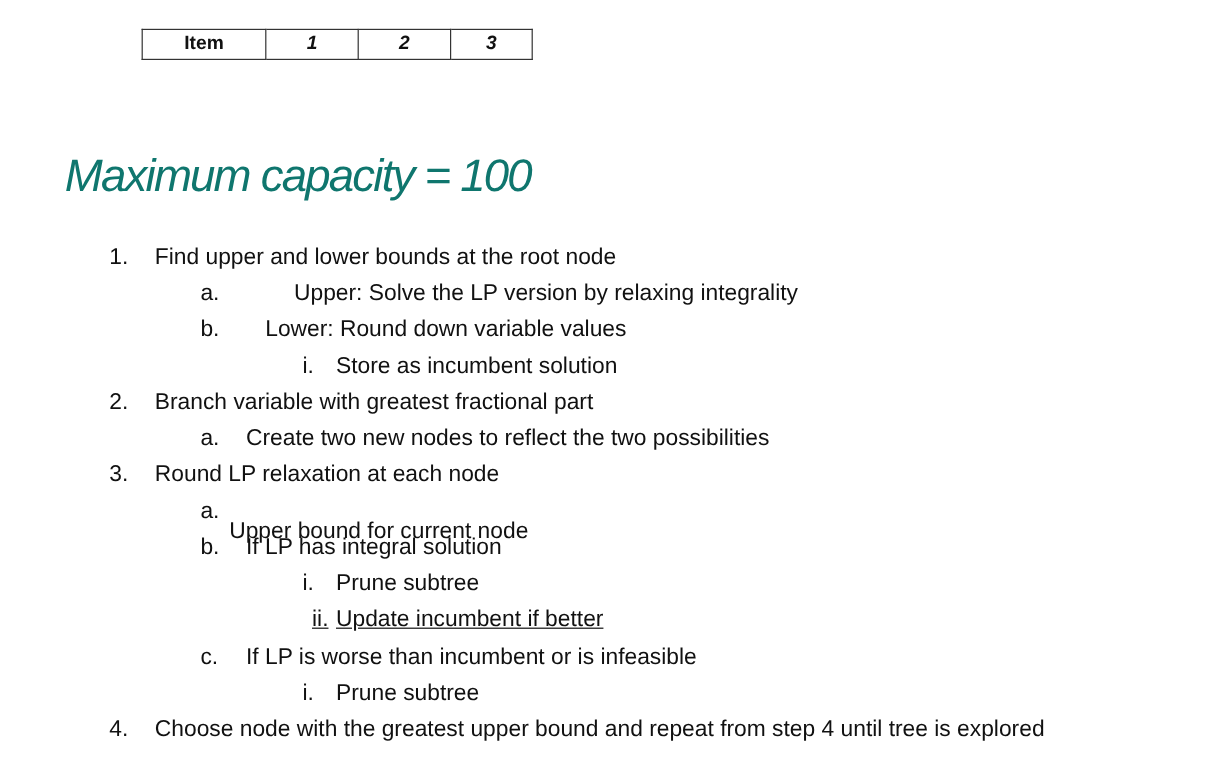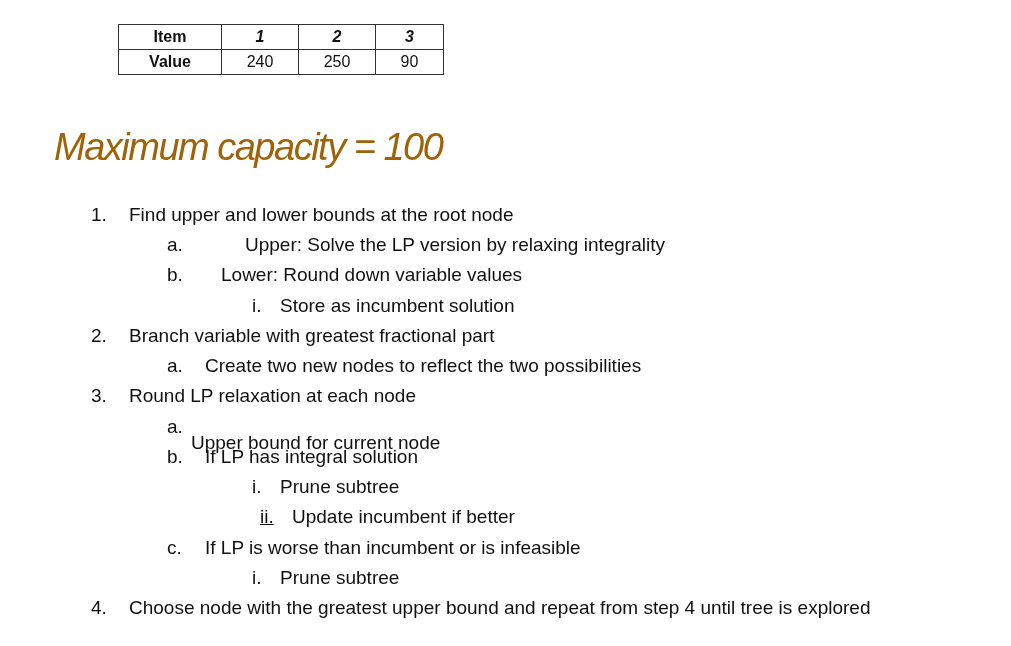--- a/index.html
+++ b/index.html
@@ -7,41 +7,35 @@
          font-family: "Liberation Sans", sans-serif; color: #111; }
   table.items { position: absolute; left: 118px; top: 24px; border-collapse: collapse;
                 font-family: "Liberation Sans", sans-serif; font-size: 16px; padding-left: 20px; }
   table.items td { border: 1px solid #333; text-align: center; height: 24px; padding: 0; line-height: 24px; }
   table.items td.hdr { font-weight: bold; width: 102px; }
   table.items td.col { width: 76px; }
   table.items td.col2 { width: 76px; }
   table.items td.col3 { width: 67px; }
   table.items tr.head td.num { font-weight: bold; font-style: italic; }
   .title { position: absolute; left: 54px; top: 126px; font-size: 38px; font-style: italic;
-           color: #a16207; letter-spacing: -1.5px; font-family: "Liberation Sans", sans-serif; }
+           color: #0f766e; letter-spacing: -1.5px; font-family: "Liberation Sans", sans-serif; }
   .step { position: absolute; font-size: 19px; line-height: 22px; white-space: nowrap; color: #111; }
   .step .mk { position: absolute; }
   .step .tx { position: absolute; }
 </style>
 </head>
 <body>
 
 <table class="items">
   <tbody>
       <tr class="head">
     <td class="hdr">Item</td>
     <td class="col num">1</td>
     <td class="col2 num">2</td>
     <td class="col3 num">3</td>
-  </tr>
-  <tr>
-    <td class="hdr">Value</td>
-    <td>240</td>
-    <td>250</td>
-    <td>90</td>
   </tr>
 </tbody>
   </table>
 
 <div class="title">Maximum capacity = 100</div>
 
 <div>
   <div class="step" style="left:91px; top:204px;">
     <span class="mk" style="left:0;">1.</span>
     <span class="tx" style="left:38px;">Find upper and lower bounds at the root node</span>
@@ -77,21 +71,21 @@
   <div class="step" style="left:167px; top:446px;">
     <span class="mk" style="left:0;">b.</span>
     <span class="tx" style="left:38px;">If LP has integral solution</span>
   </div>
   <div class="step" style="left:252px; top:476px;">
     <span class="mk" style="left:0;">i.</span>
     <span class="tx" style="left:28px;">Prune subtree</span>
   </div>
   <div class="step" style="left:244px; top:506px;">
     <span class="mk" style="left:16px;text-decoration:underline;">ii.</span>
-    <span class="tx" style="left:48px;">Update incumbent if better</span>
+    <span class="tx" style="left:36px;text-decoration:underline;">Update incumbent if better</span>
   </div>
   <div class="step" style="left:167px; top:537px;">
     <span class="mk" style="left:0;">c.</span>
     <span class="tx" style="left:38px;">If LP is worse than incumbent or is infeasible</span>
   </div>
   <div class="step" style="left:252px; top:567px;">
     <span class="mk" style="left:0;">i.</span>
     <span class="tx" style="left:28px;">Prune subtree</span>
   </div>
   <div class="step" style="left:91px; top:597px;">

